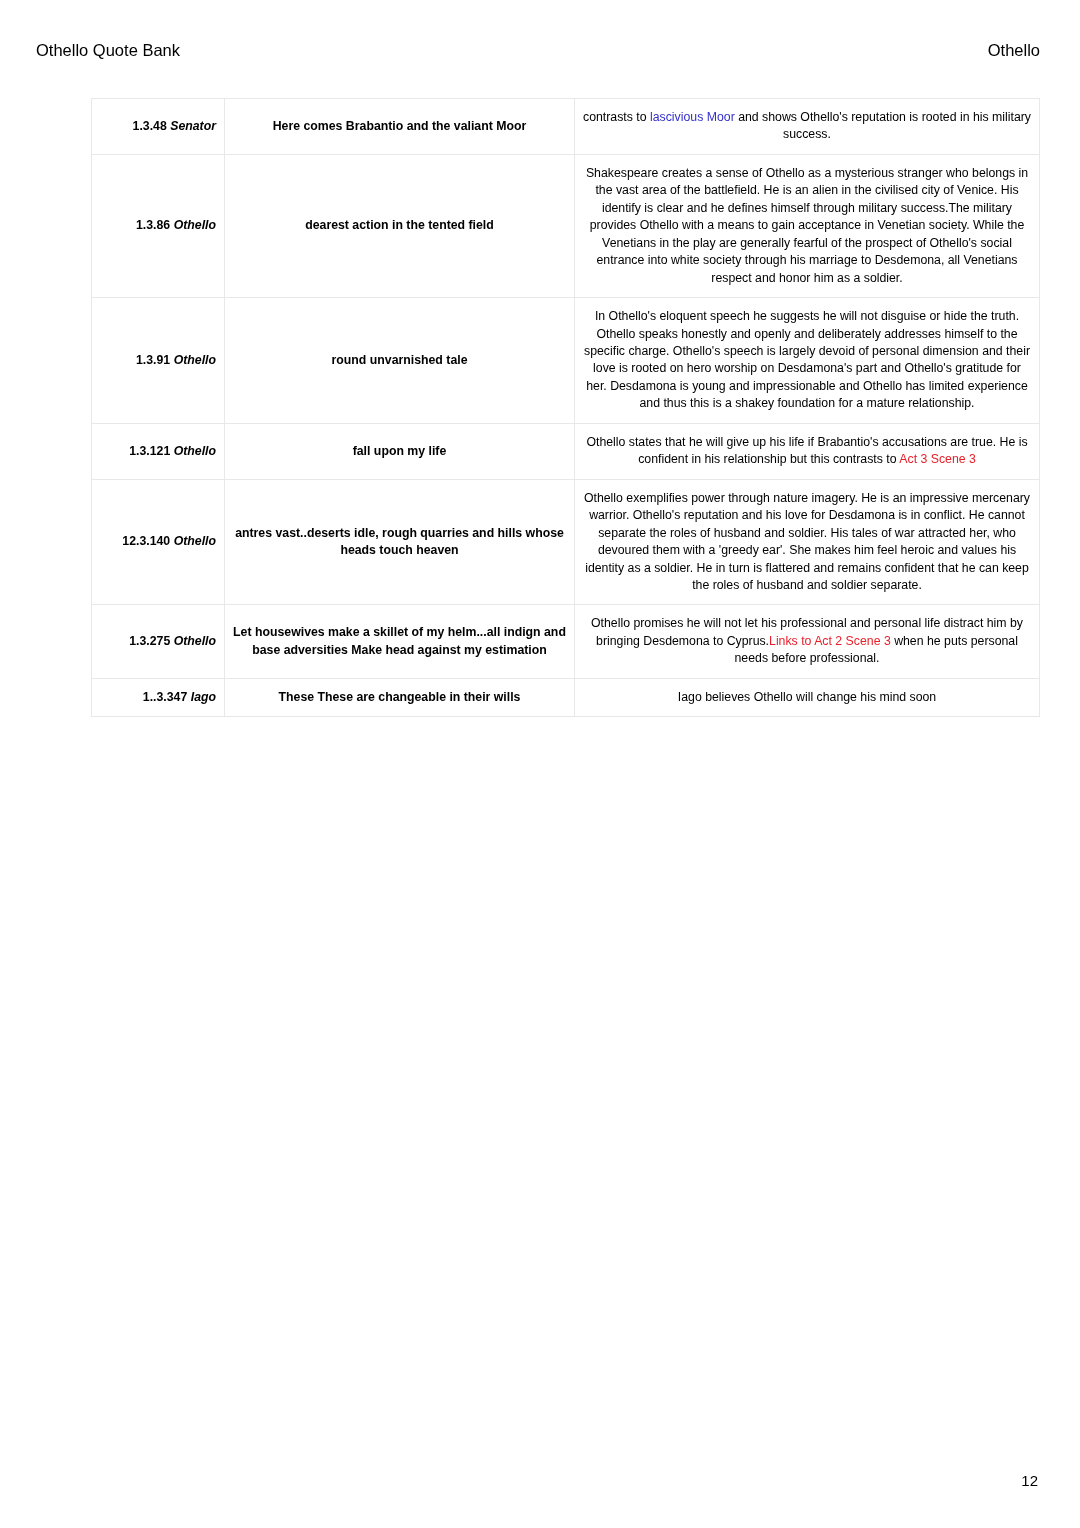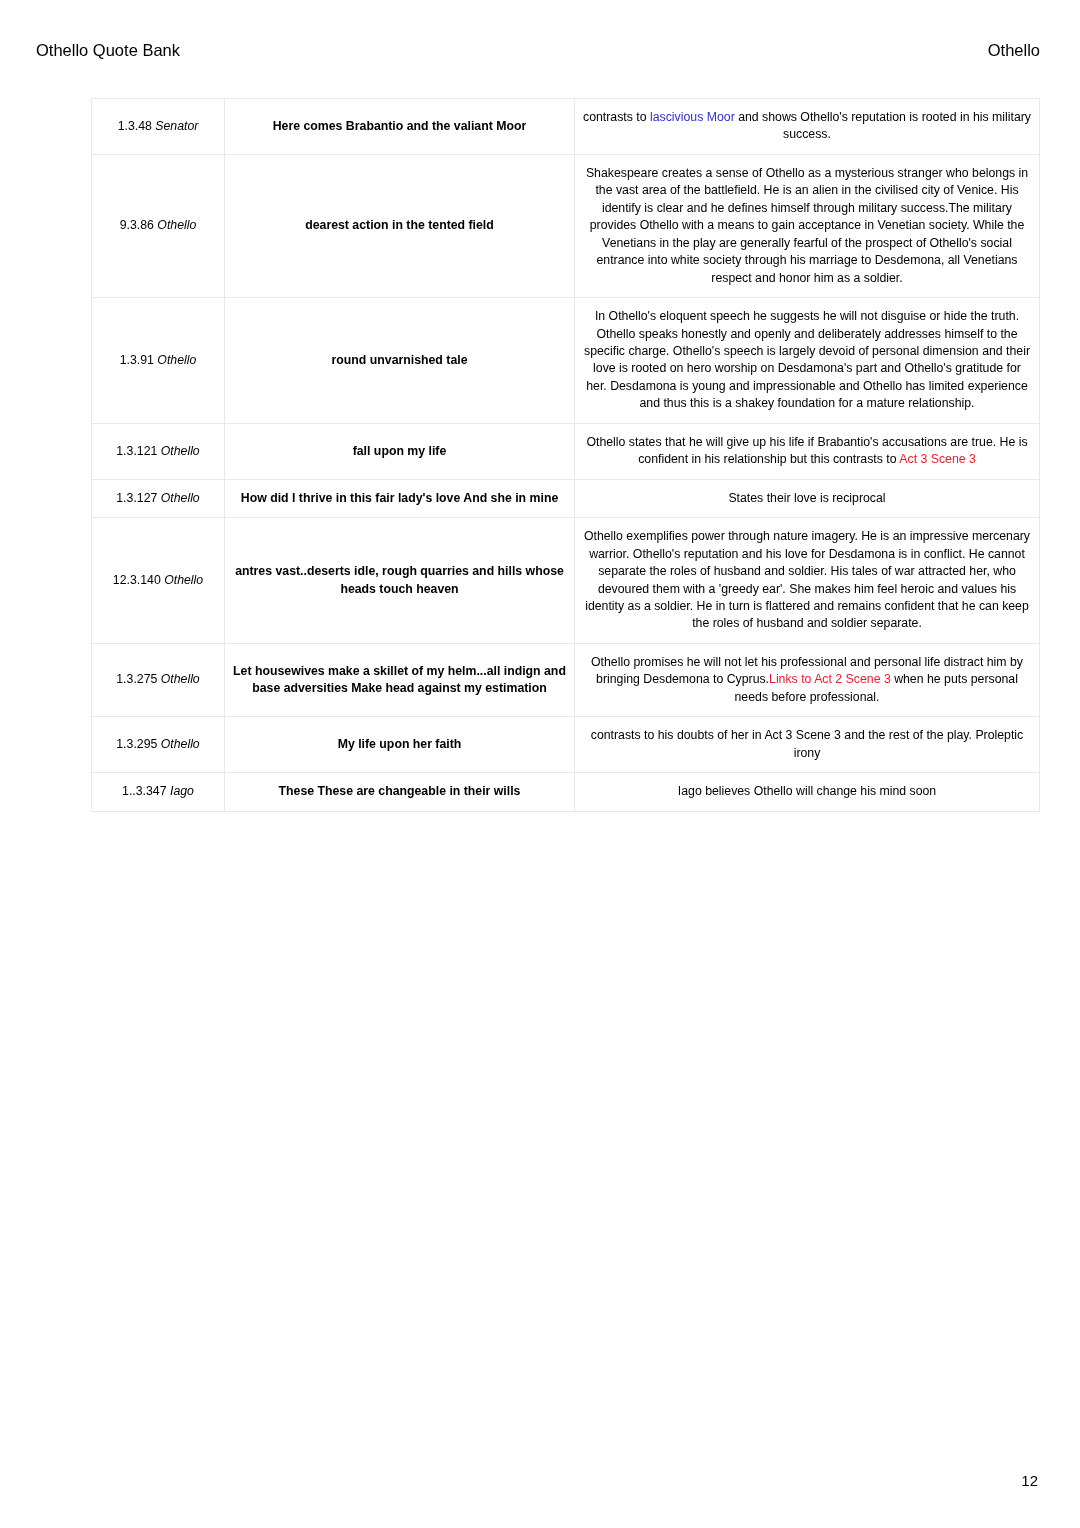--- a/index.html
+++ b/index.html
@@ -47,22 +47,23 @@
   .quote-table td {
     border: 1px solid #e8e8e8;
     vertical-align: middle;
     padding: 10px 8px;
     font-size: 12.3px;
     line-height: 1.42;
     color: #000;
   }
   .col-ref {
     width: 116px;
-    text-align: center;
+    text-align: right;
     white-space: nowrap;
+    font-weight: bold;
   }
   .col-quote {
     width: 333px;
     text-align: center;
     color: #3330cc;
     font-weight: bold;
   }
   .col-analysis {
     width: 448px;
     text-align: center;
@@ -90,53 +91,43 @@
   </div>
 
   <table class="quote-table">
     <tbody>
         <tr>
           <td class="col-ref"><span class="ref-num">1.3.48</span> <span class="ref-speaker">Senator</span></td>
           <td class="col-quote">Here comes Brabantio and the valiant Moor</td>
           <td class="col-analysis"><span>contrasts to </span><span class="hl-blue">lascivious Moor</span><span> and shows Othello's reputation is rooted in his military success.</span></td>
         </tr>
         <tr>
-          <td class="col-ref"><span class="ref-num">9.3.86</span> <span class="ref-speaker">Othello</span></td>
+          <td class="col-ref"><span class="ref-num">1.3.86</span> <span class="ref-speaker">Othello</span></td>
           <td class="col-quote">dearest action in the tented field</td>
           <td class="col-analysis"><span>Shakespeare creates a sense of Othello as a mysterious stranger who belongs in the vast area of the battlefield. He is an alien in the civilised city of Venice. His identify is clear and he defines himself through military success.The military provides Othello with a means to gain acceptance in Venetian society. While the Venetians in the play are generally fearful of the prospect of Othello's social entrance into white society through his marriage to Desdemona, all Venetians respect and honor him as a soldier.</span></td>
         </tr>
         <tr>
           <td class="col-ref"><span class="ref-num">1.3.91</span> <span class="ref-speaker">Othello</span></td>
           <td class="col-quote">round unvarnished tale</td>
           <td class="col-analysis"><span>In Othello's eloquent speech he suggests he will not disguise or hide the truth. Othello speaks honestly and openly and deliberately addresses himself to the specific charge. Othello's speech is largely devoid of personal dimension and their love is rooted on hero worship on Desdamona's part and Othello's gratitude for her. Desdamona is young and impressionable and Othello has limited experience and thus this is a shakey foundation for a mature relationship.</span></td>
         </tr>
         <tr>
           <td class="col-ref"><span class="ref-num">1.3.121</span> <span class="ref-speaker">Othello</span></td>
           <td class="col-quote">fall upon my life</td>
           <td class="col-analysis"><span>Othello states that he will give up his life if Brabantio's accusations are true. He is confident in his relationship but this contrasts to </span><span class="hl-red">Act 3 Scene 3</span></td>
         </tr>
         <tr>
-          <td class="col-ref"><span class="ref-num">1.3.127</span> <span class="ref-speaker">Othello</span></td>
-          <td class="col-quote">How did I thrive in this fair lady's love And she in mine</td>
-          <td class="col-analysis"><span>States their love is reciprocal</span></td>
-        </tr>
-        <tr>
           <td class="col-ref"><span class="ref-num">12.3.140</span> <span class="ref-speaker">Othello</span></td>
           <td class="col-quote">antres vast..deserts idle, rough quarries and hills whose heads touch heaven</td>
           <td class="col-analysis"><span>Othello exemplifies power through nature imagery. He is an impressive mercenary warrior. Othello's reputation and his love for Desdamona is in conflict. He cannot separate the roles of husband and soldier. His tales of war attracted her, who devoured them with a 'greedy ear'. She makes him feel heroic and values his identity as a soldier. He in turn is flattered and remains confident that he can keep the roles of husband and soldier separate.</span></td>
         </tr>
         <tr>
           <td class="col-ref"><span class="ref-num">1.3.275</span> <span class="ref-speaker">Othello</span></td>
           <td class="col-quote">Let housewives make a skillet of my helm...all indign and base adversities Make head against my estimation</td>
           <td class="col-analysis"><span>Othello promises he will not let his professional  and personal life distract him by bringing Desdemona to Cyprus.</span><span class="hl-red">Links to Act 2 Scene 3</span><span> when he puts personal needs before professional.</span></td>
-        </tr>
-        <tr>
-          <td class="col-ref"><span class="ref-num">1.3.295</span> <span class="ref-speaker">Othello</span></td>
-          <td class="col-quote">My life upon her faith</td>
-          <td class="col-analysis"><span>contrasts to his doubts of her in Act 3 Scene 3 and the rest of the play. Proleptic irony</span></td>
         </tr>
         <tr>
           <td class="col-ref"><span class="ref-num">1..3.347</span> <span class="ref-speaker">Iago</span></td>
           <td class="col-quote">These These are changeable in their wills</td>
           <td class="col-analysis"><span>Iago believes Othello will change his mind soon</span></td>
         </tr>
       </tbody>
   </table>
 
   <div class="page-number">12</div>

